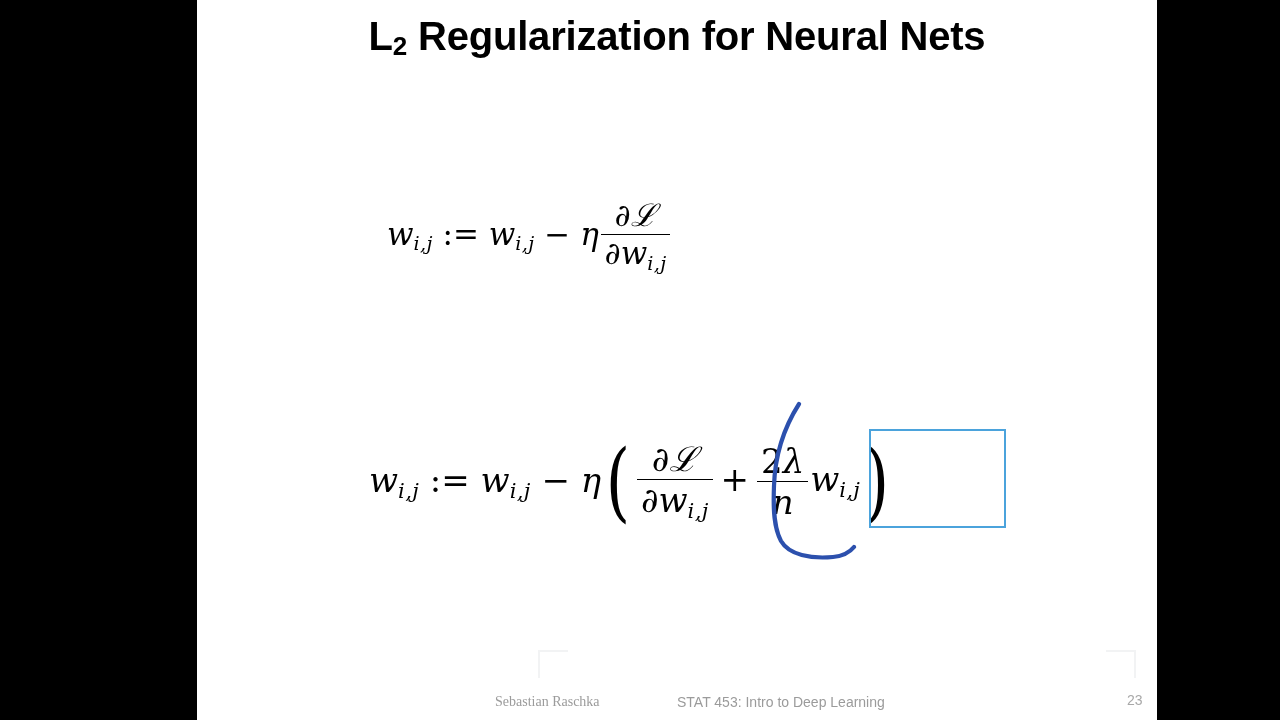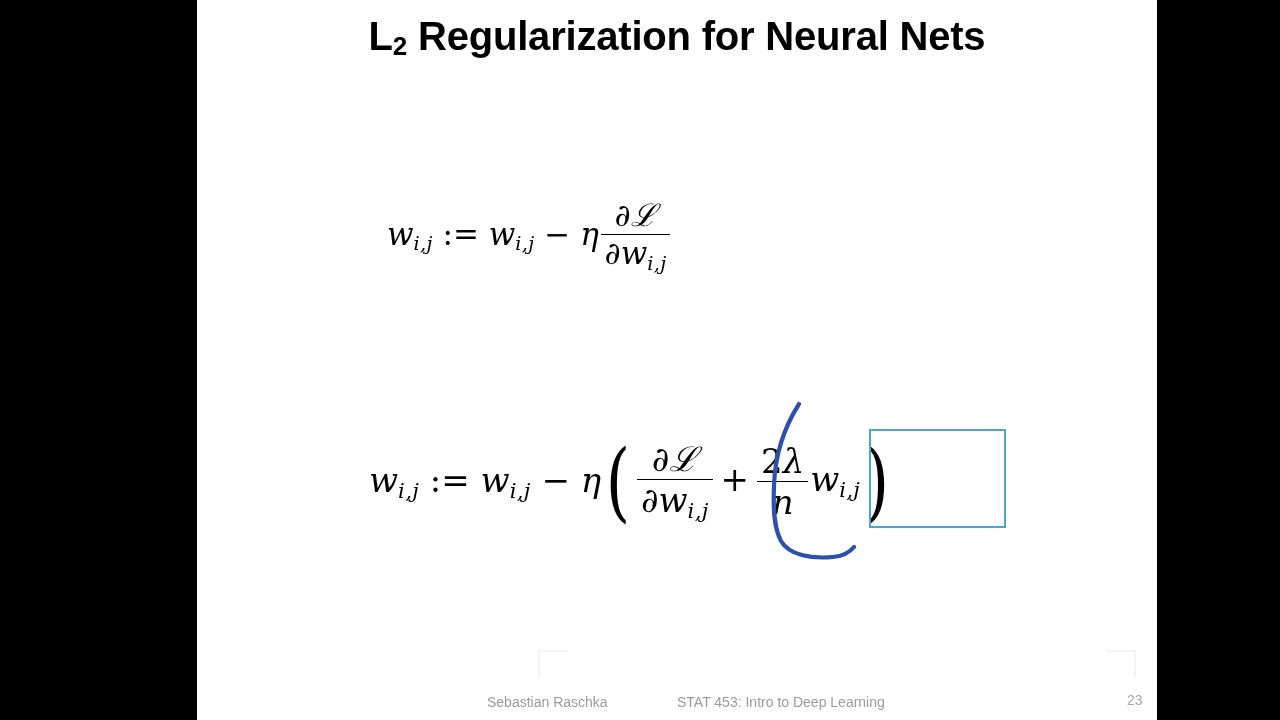--- a/index.html
+++ b/index.html
@@ -137,21 +137,21 @@
   .corner.tr { left: 909px; top: 650px; border-right: 2px solid #f2f3f4; border-top: 2px solid #f2f3f4; }
 
   
   .footer-text {
     position: absolute;
     font-family: "Liberation Sans", sans-serif;
     font-size: 14px;
     color: #9b9b9b;
     white-space: nowrap;
   }
-  #footer-author { left: 290px; top: 694px; }
+  #footer-author { left: 298px; top: 694px; font-family: Liberation Serif, serif; }
   #footer-course { left: 480px; top: 694px; }
   #footer-page   { left: 930px; top: 692px; font-size: 14px; color: #a8a8a8; }
 </style>
 </head>
 <body>
 
 <div id="viewport">
 
   <div class="letterbox left"></div>
   <div class="letterbox right"></div>

